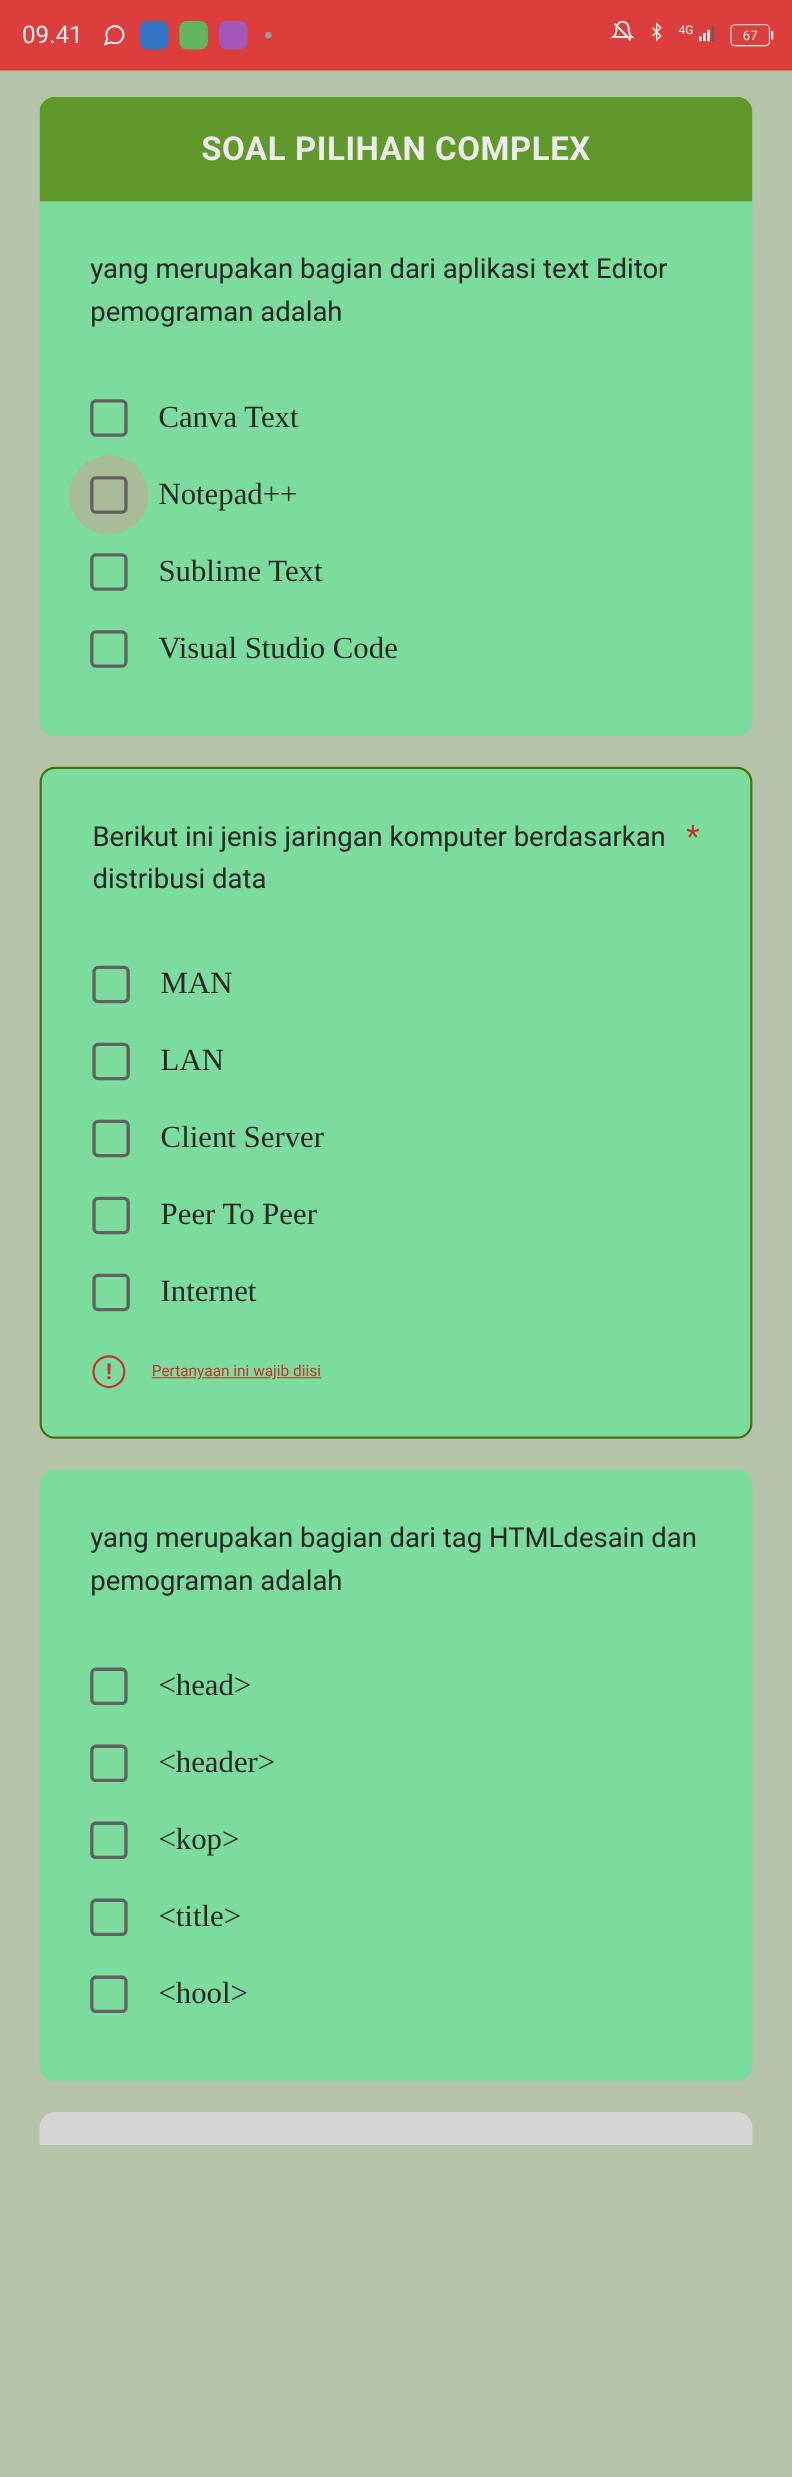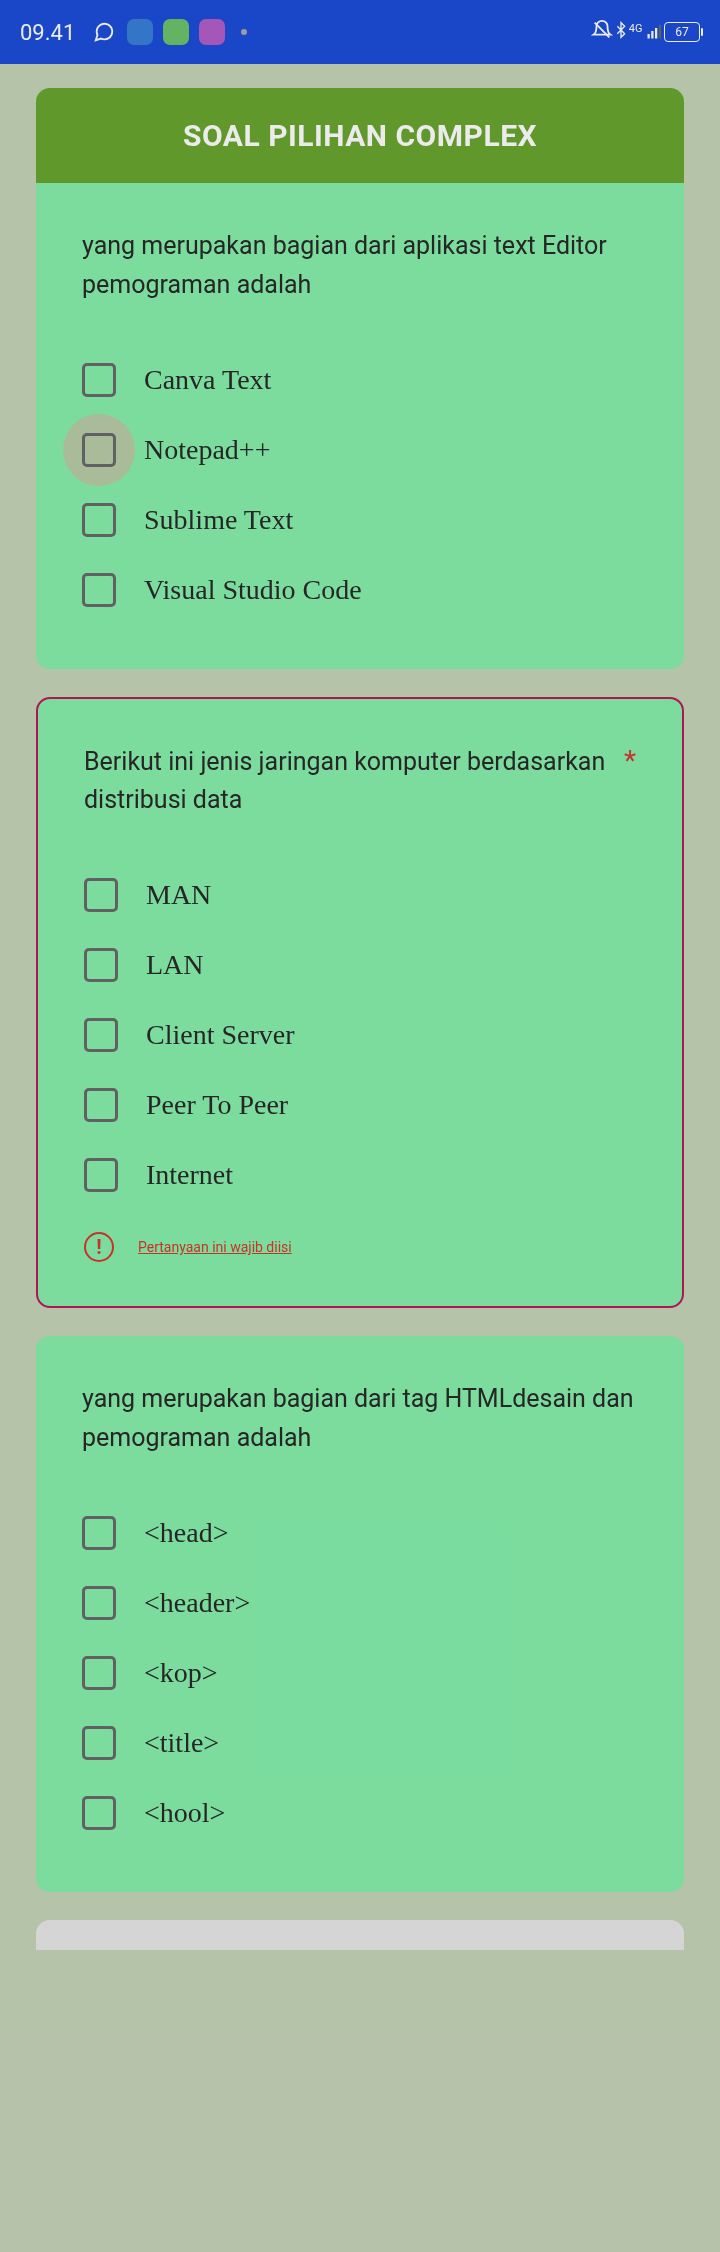--- a/index.html
+++ b/index.html
@@ -25,21 +25,21 @@
       left: 0;
       right: 0;
       bottom: 0;
       background: rgba(0,0,0,0.08);
       pointer-events: none;
       z-index: 100;
     }
     
     .status-bar {
       height: 64px;
-      background: #1d4ed8;
+      background: #ef4444;
       color: #fff;
       display: flex;
       align-items: center;
       justify-content: space-between;
       padding: 0 20px;
       font-size: 22px;
     }
     
     .status-left {
       display: flex;
@@ -71,20 +71,21 @@
       width: 6px;
       height: 6px;
       border-radius: 50%;
       background: #aaa;
       margin-left: 6px;
     }
     
     .status-right {
       display: flex;
       align-items: center;
+      gap: 12px;
     }
     
     .battery-box {
       width: 36px;
       height: 20px;
       border: 1.5px solid #fff;
       border-radius: 4px;
       font-size: 12px;
       display: flex;
       align-items: center;
@@ -121,21 +122,21 @@
       font-size: 30px;
       font-weight: 700;
       letter-spacing: 0.5px;
     }
     
     .card-body {
       padding: 44px 46px 44px 46px;
     }
     
     .card-error {
-      border: 2px solid #be185d;
+      border: 2px solid #4d7c0f;
     }
     
     .question-row {
       display: flex;
       align-items: flex-start;
       gap: 16px;
     }
     
     .question-text {
       font-size: 25px;

